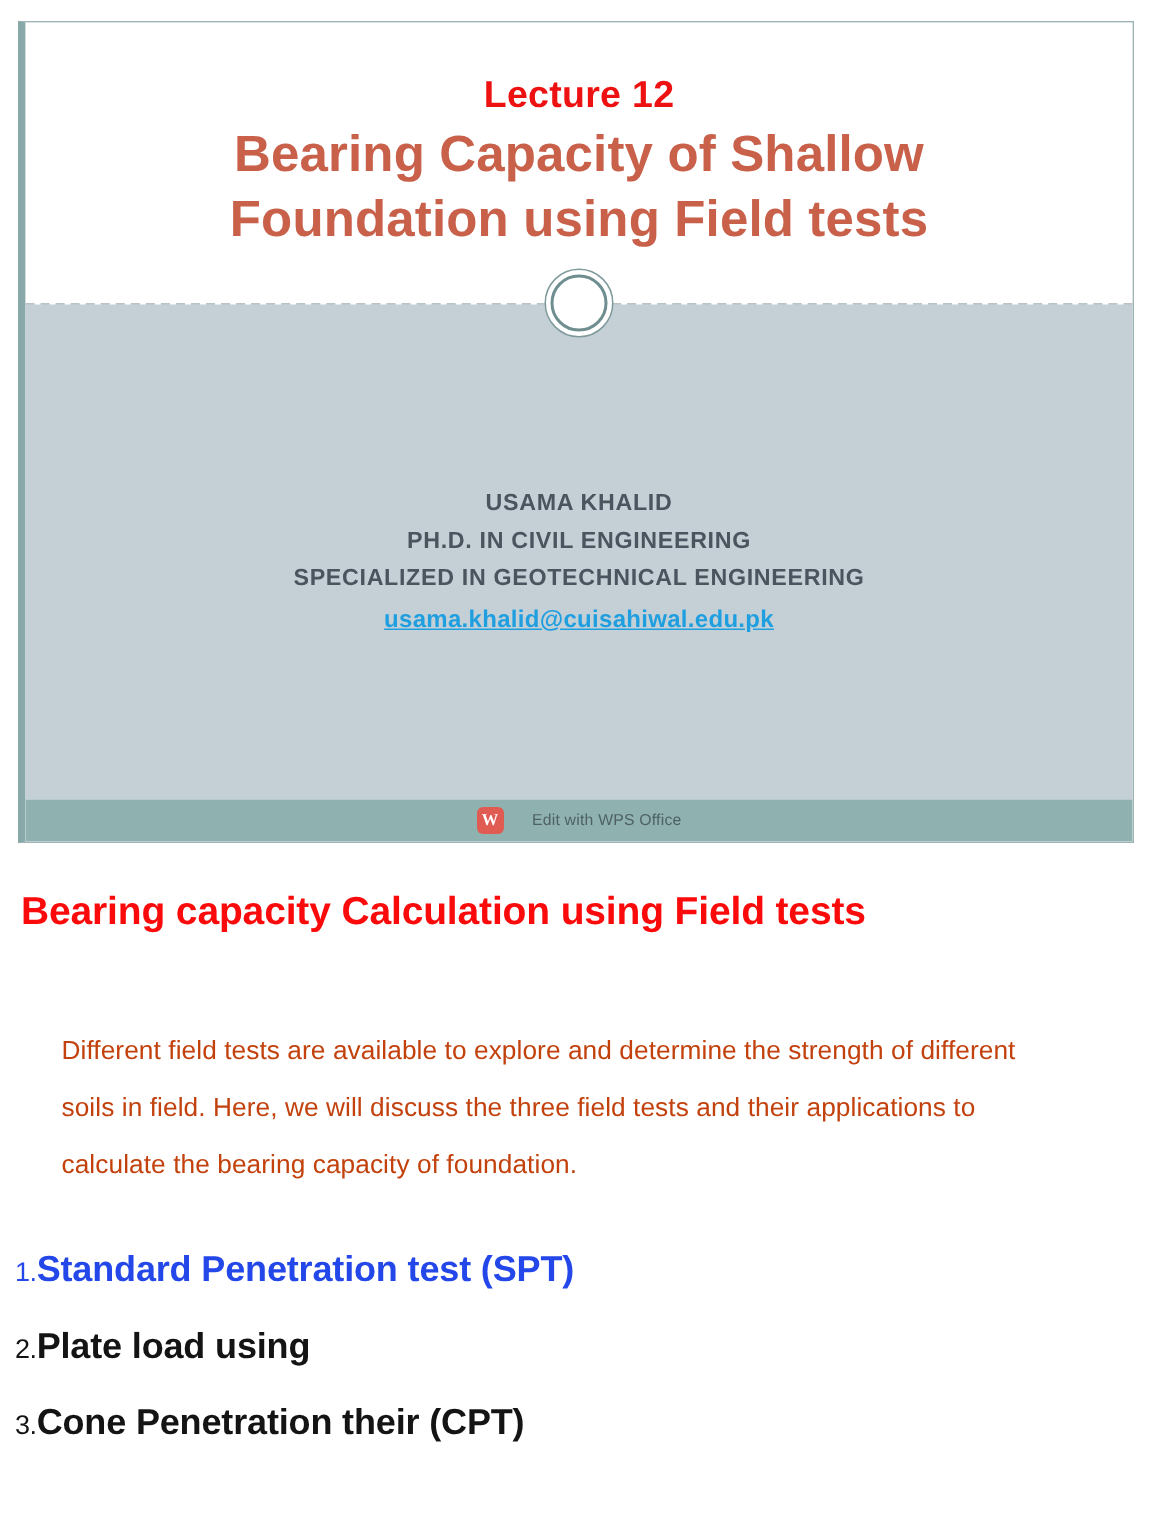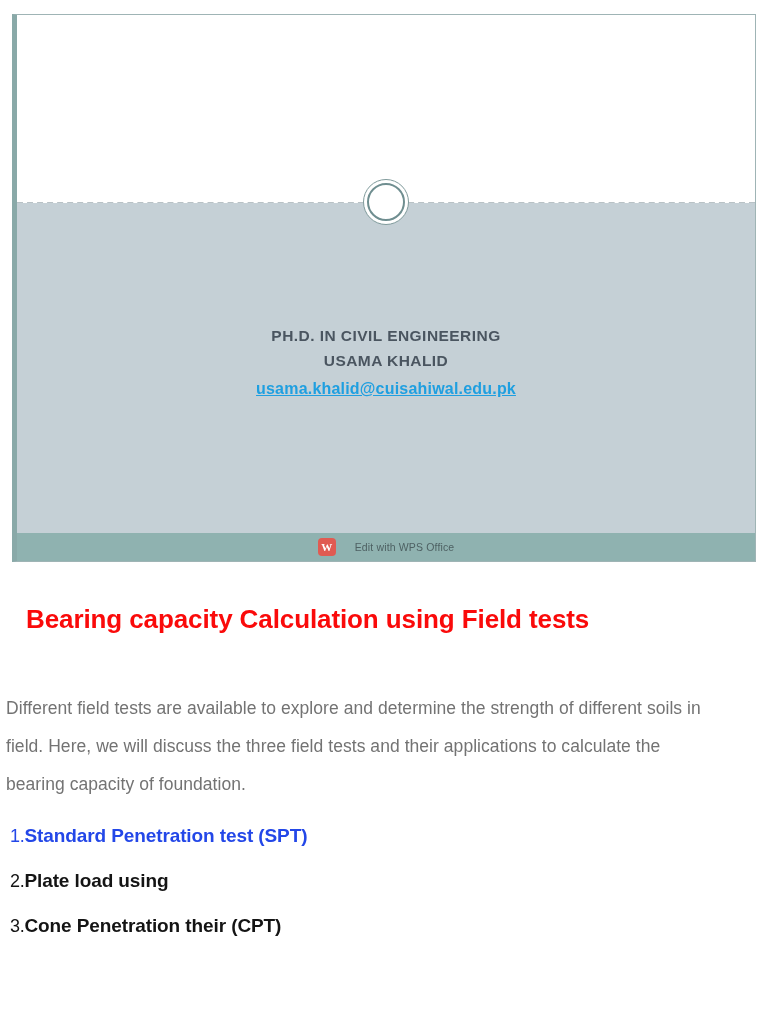--- a/index.html
+++ b/index.html
@@ -183,34 +183,34 @@
 
   
   .content {
     position: absolute;
     left: 0;
     top: 578px;
     right: 0;
   }
 
   .section-heading {
-    margin: 12px;
+    margin: 0;
     padding: 14px 4px 0 14px;
     font-size: 26px;
     font-weight: bold;
     color: #fa0a0a;
     letter-spacing: -0.1px;
     line-height: 1.2;
   }
 
   .paragraph {
-    margin: 0;
-    padding: 42px 56px 0 6px;
+    margin: 16px;
+    padding: 42px 56px 0 25px;
     font-size: 17.5px;
-    color: #737373;
+    color: #c2410c;
     line-height: 38px;
     letter-spacing: 0.05px;
   }
 
   .list {
     margin: 0;
     padding: 22px 0 0 0;
     list-style: none;
   }
   .list-item {
@@ -221,45 +221,55 @@
     font-size: 18px;
     line-height: 1.2;
   }
   .list-num {
     font-weight: normal;
     font-size: 18px;
     letter-spacing: -0.3px;
   }
   .list-label {
     font-weight: bold;
-    font-size: 19px;
+    font-size: 24px;
     letter-spacing: -0.1px;
   }
   .item-blue .list-num,
   .item-blue .list-label { color: #2347e8; }
   .item-black .list-num,
   .item-black .list-label { color: #141414; }
 </style>
 </head>
 <body>
 
 <div class="page">
 
   <div class="slide">
 
+    <div class="slide-top">
+      <div class="title-block">
+        <div class="lecture-no">Lecture 12</div>
+        <div class="slide-title">
+          <span>Bearing Capacity of Shallow</span><br>
+          <span>Foundation using Field tests</span>
+        </div>
+      </div>
+    </div>
 
     <div class="divider-row">
       <div class="divider-line"></div>
     </div>
     <div class="circle-badge"></div>
 
     <div class="slide-body">
       <div class="presenter">
+        <span class="line">USAMA KHALID</span>
         <span class="line">PH.D. IN CIVIL ENGINEERING</span>
-        <span class="line">USAMA KHALID</span>
+        <span class="line">SPECIALIZED IN GEOTECHNICAL ENGINEERING</span>
         <a class="email-link" href="#">usama.khalid@cuisahiwal.edu.pk</a>
       </div>
     </div>
 
     <div class="wps-bar">
       <span class="wps-logo">W</span>
       <span class="wps-text">Edit with WPS Office</span>
     </div>
   </div>
 

